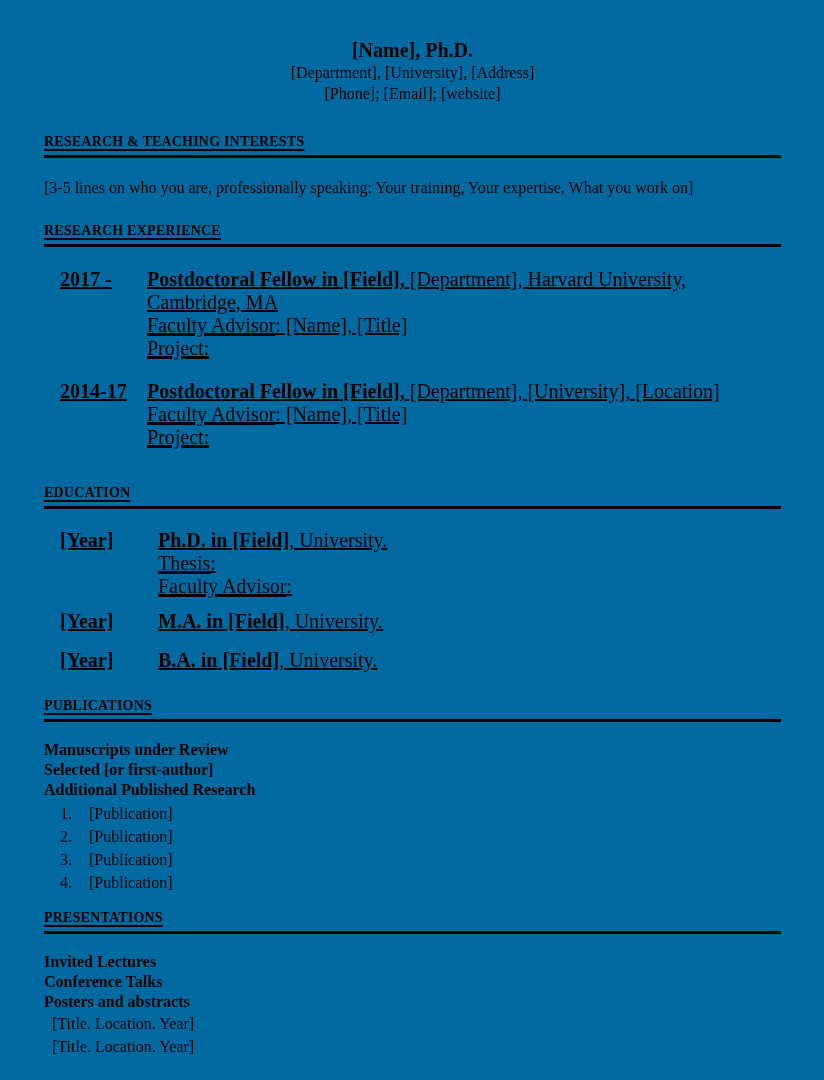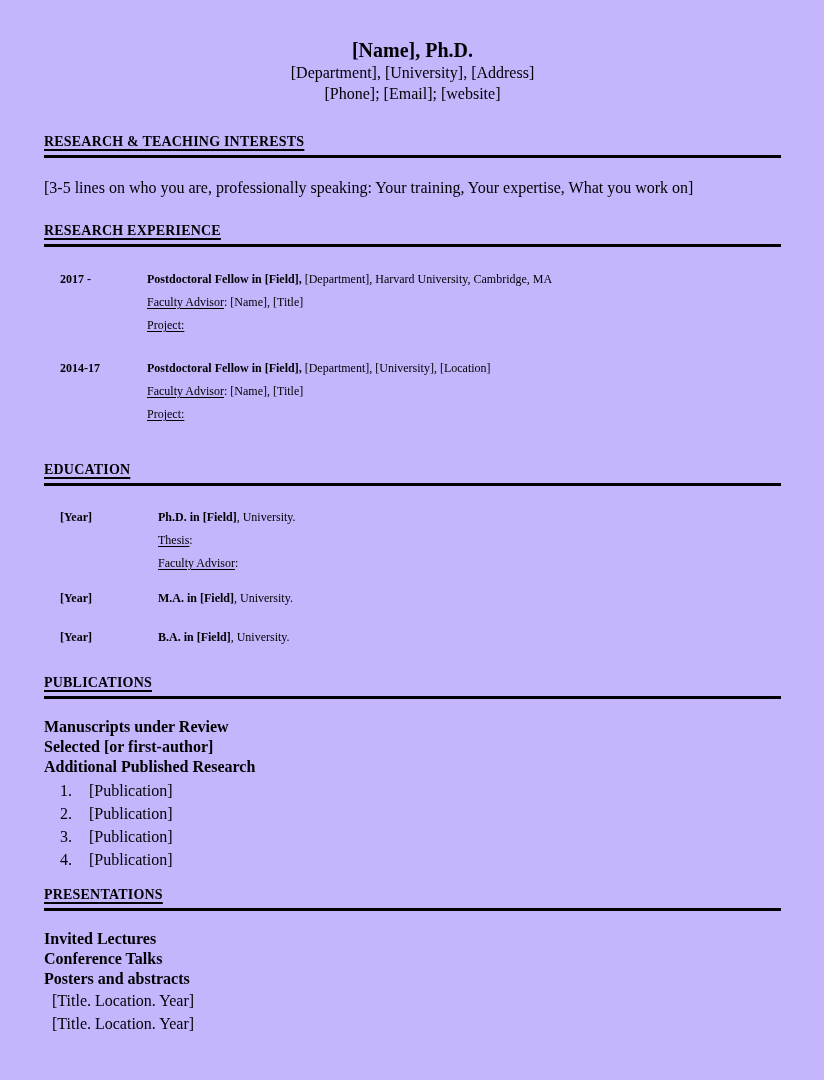--- a/index.html
+++ b/index.html
@@ -6,21 +6,21 @@
   body {
     width: 824px; height: 1080px;
     font-family: "Liberation Serif", "DejaVu Serif", serif;
     color: #000000;
     overflow: hidden;
   }
   .page {
     box-sizing: border-box;
     width: 824px; height: 1080px;
     padding: 38px 43px 0 44px;
-    background: #c4b5fd;
+    background: #0369a1;
   }
   
   .hdr { text-align: center; }
   .hdr-name  { font-size: 20px; font-weight: bold; line-height: 24px; }
   .hdr-line  { font-size: 16px; line-height: 21px; }
   
   .sec-head {
     border-bottom: 3px solid #000;
     padding-bottom: 3px;
     line-height: 21px;
@@ -32,21 +32,21 @@
     text-decoration-thickness: 2px;
     text-underline-offset: 3px;
   }
   .mt-h1 { margin-top: 26px; }
   .mt-h2 { margin-top: 21px; }
   .mt-h3 { margin-top: 32px; }
   .mt-h4 { margin-top: 22px; }
   .mt-h5 { margin-top: 12px; }
   
   .para { font-size: 16px; line-height: 21px; margin-top: 19px; }
-  .entry { display: flex; font-size: 12px; line-height: 23px; }
+  .entry { display: flex; font-size: 20px; line-height: 23px; text-decoration: underline; }
   .entry .date {
     font-weight: bold;
     width: 87px;
     margin-left: 16px;
     flex: 0 0 auto;
   }
   .entry .desc { flex: 1 1 auto; }
   .edu .date { width: 98px; }
   .b  { font-weight: bold; text-align: center; }
   .u  { text-decoration: underline; text-underline-offset: 2px; }

